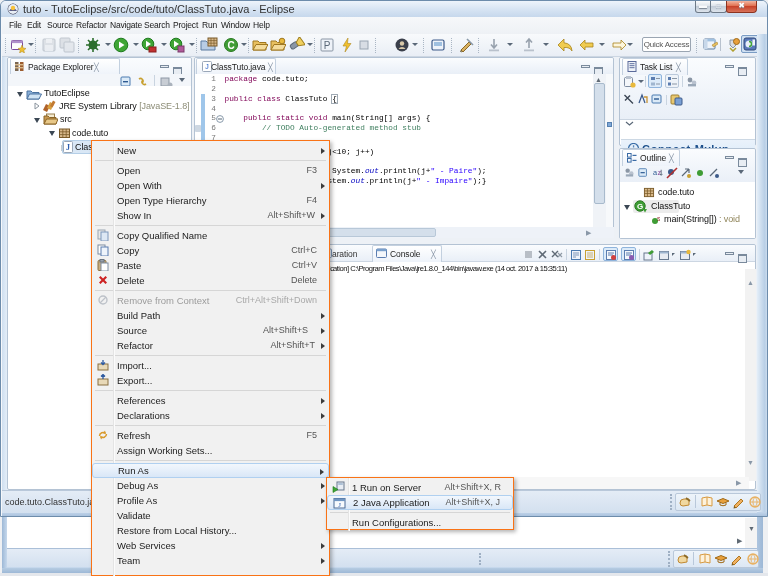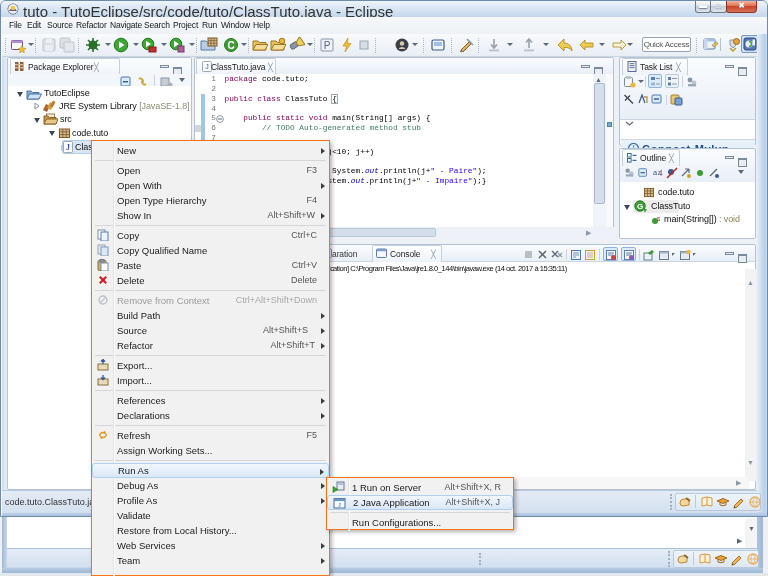--- a/index.html
+++ b/index.html
@@ -1,20 +1,20 @@
 <!DOCTYPE html>
 <html><head><meta charset="utf-8"><style>
 *{margin:0;padding:0;box-sizing:border-box}
 html,body{width:768px;height:576px;overflow:hidden}
 body{font-family:"Liberation Sans",sans-serif;background:#eef0f3;position:relative}
 .abs{position:absolute}
 .win{position:absolute;left:0;top:0;width:768px;height:517px;background:#ecf0f5;border:1px solid #6d8cab;border-radius:6px 6px 0 0;overflow:hidden;
  box-shadow:inset 0 0 0 1px rgba(255,255,255,.55)}
 .titlebar{position:absolute;left:0;top:0;width:100%;height:16px;background:linear-gradient(#eef4fb,#d4e2f2 60%,#c6d8ec);}
-.title-txt{position:absolute;left:22px;top:2px;font-size:15px;color:#333;white-space:nowrap}
+.title-txt{position:absolute;left:22px;top:2px;font-size:11px;color:#333;white-space:nowrap}
 .eicon{position:absolute;left:6px;top:2px;width:12px;height:12px}
 .winbtns{position:absolute;top:0;left:694px;width:66px;height:13px;display:flex}
 .wbtn{height:12px;border:1px solid #6d7a88;border-top:none;background:linear-gradient(#fbfcfd,#dde3ea 45%,#c3cdd8 50%,#dde4ec);color:#f8fafc;font-size:8px;text-align:center;line-height:10px;border-radius:0 0 3px 3px;margin-right:-1px;text-shadow:0 1px 1px #7a8694}
 .wbtn.close{background:linear-gradient(#f2b5a0,#e06f4f 45%,#c8432a 50%,#d8735a);color:#fff;border-color:#8d3420;border-radius:0 0 4px 3px}
 .menubar{position:absolute;left:1px;top:16px;width:766px;height:17px;background:linear-gradient(#f6f8fa,#eef1f5);font-size:8.5px;color:#1a1a1a;letter-spacing:-0.2px}
 .menubar span{position:absolute;top:3px}
 .toolbar{position:absolute;left:1px;top:33px;width:766px;height:23px;background:linear-gradient(#f8fafc,#e9eef5);border-bottom:1px solid #ccd6e2}
 .mainbg{position:absolute;left:1px;top:56px;width:766px;height:433px;background:#edf1f6}
 .panel{position:absolute;background:#fff;border:1px solid #b4c3d4;border-radius:2px}
 .ptabrow{position:absolute;left:0;top:0;right:0;height:17px;background:linear-gradient(#fafcfe,#e9eff7);border-bottom:1px solid #ccd6e2;border-radius:2px 2px 0 0}
@@ -628,32 +628,32 @@
       <span class="sc">F4</span>
     </div>
     <div class="mi ">
       <span class="lbl">Show In</span>
       <span class="sc" style="right:14px">Alt+Shift+W</span>
       <span class="arr"></span>
     </div>
     <div class="msep"></div>
     <div class="mi ">
       <span class="ic"><svg width="12" height="12" viewBox="0 0 12 12">
+          <rect x="1" y="1" width="7" height="9" fill="#e8e8e8" stroke="#9aa5b2"></rect>
+          <rect x="4" y="3" width="7" height="9" fill="#dde8f4" stroke="#7c97bb"></rect>
+        </svg></span>
+      <span class="lbl">Copy Qualified Name</span>
+    </div>
+    <div class="mi ">
+      <span class="ic"><svg width="12" height="12" viewBox="0 0 12 12">
           <rect x="1" y="1" width="7" height="9" fill="#fefefe" stroke="#7c8ca0"></rect>
           <rect x="4" y="3" width="7" height="9" fill="#eef4fb" stroke="#5b7db0"></rect>
         </svg></span>
       <span class="lbl">Copy</span>
       <span class="sc">Ctrl+C</span>
-    </div>
-    <div class="mi ">
-      <span class="ic"><svg width="12" height="12" viewBox="0 0 12 12">
-          <rect x="1" y="1" width="7" height="9" fill="#e8e8e8" stroke="#9aa5b2"></rect>
-          <rect x="4" y="3" width="7" height="9" fill="#dde8f4" stroke="#7c97bb"></rect>
-        </svg></span>
-      <span class="lbl">Copy Qualified Name</span>
     </div>
     <div class="mi ">
       <span class="ic"><svg width="12" height="12" viewBox="0 0 12 12">
           <rect x="1" y="1.5" width="8" height="10" rx="1" fill="#c9ad7e" stroke="#8a7142"></rect>
           <rect x="3" y="0.5" width="4" height="2.5" fill="#9aa2ad" stroke="#6b7684"></rect>
           <rect x="4" y="4" width="7" height="8" fill="#fff" stroke="#7c8ca0"></rect>
         </svg></span>
       <span class="lbl">Paste</span>
       <span class="sc">Ctrl+V</span>
     </div>
@@ -684,30 +684,30 @@
     </div>
     <div class="mi ">
       <span class="lbl">Refactor</span>
       <span class="sc" style="right:14px">Alt+Shift+T</span>
       <span class="arr"></span>
     </div>
     <div class="msep"></div>
     <div class="mi ">
       <span class="ic"><svg width="12" height="12" viewBox="0 0 12 12">
           <rect x="1" y="5" width="10" height="6" fill="#e8d9b8" stroke="#8a7142"></rect>
-          <path d="M6 5 L6 1 M4 2.5 L6 0.5 L8 2.5" stroke="#2d5aa0" stroke-width="1.3" fill="none"></path>
-        </svg></span>
-      <span class="lbl">Export...</span>
+          <path d="M6 1 L6 5 M4 3.5 L6 5.5 L8 3.5" stroke="#2d5aa0" stroke-width="1.3" fill="none"></path>
+        </svg></span>
+      <span class="lbl">Import...</span>
     </div>
     <div class="mi ">
       <span class="ic"><svg width="12" height="12" viewBox="0 0 12 12">
           <rect x="1" y="5" width="10" height="6" fill="#e8d9b8" stroke="#8a7142"></rect>
-          <path d="M6 1 L6 5 M4 3.5 L6 5.5 L8 3.5" stroke="#2d5aa0" stroke-width="1.3" fill="none"></path>
-        </svg></span>
-      <span class="lbl">Import...</span>
+          <path d="M6 5 L6 1 M4 2.5 L6 0.5 L8 2.5" stroke="#2d5aa0" stroke-width="1.3" fill="none"></path>
+        </svg></span>
+      <span class="lbl">Export...</span>
     </div>
     <div class="msep"></div>
     <div class="mi ">
       <span class="lbl">References</span>
       <span class="arr"></span>
     </div>
     <div class="mi ">
       <span class="lbl">Declarations</span>
       <span class="arr"></span>
     </div>

